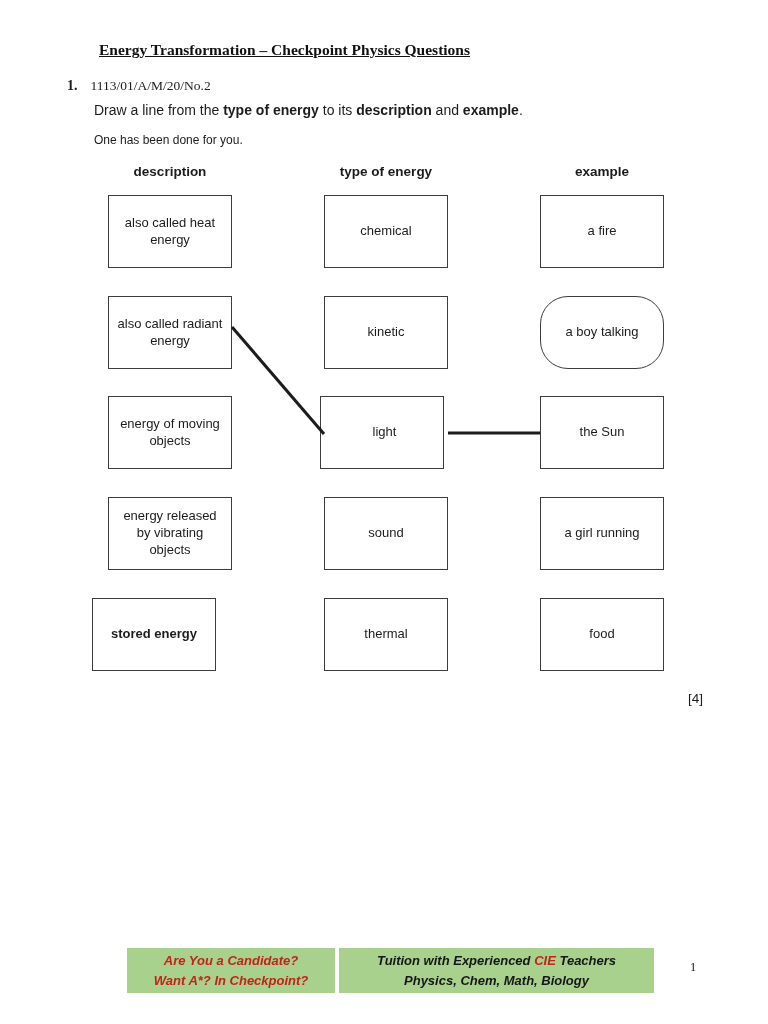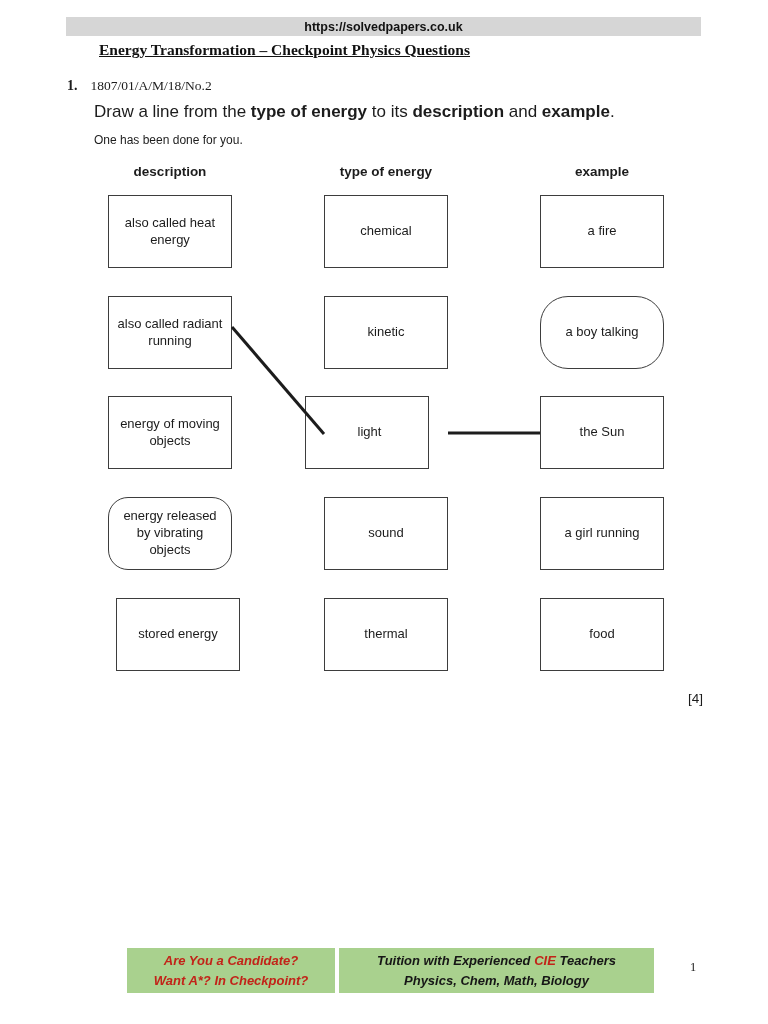--- a/index.html
+++ b/index.html
@@ -12,21 +12,21 @@
     display:flex; align-items:center; justify-content:center;
     font-weight:bold; font-size:12.5px; color:#111;
   }
   .doc-title {
     position:absolute; left:67px; top:41px;
     font-family:"Liberation Serif", serif; font-size:15.5px; font-weight:bold;
     text-decoration:underline; color:#111;margin-left:32px;
   }
   .q-line { position:absolute; left:67px; top:78px; font-family:"Liberation Serif", serif; font-size:13.5px; }
   .q-num { font-weight:bold; font-size:14px; margin-right:13px; }
-  .instruction { position:absolute; left:94px; top:102px; font-size:17px; }
+  .instruction { position:absolute; left:94px; top:102px; font-size:14px; }
   .note { position:absolute; left:94px; top:133px; font-size:12px; }
   .col-header {
     position:absolute; width:124px; top:164px; text-align:center;
     font-weight:bold; font-size:13.5px;
   }
   .match-box {
     position:absolute; width:124px; height:73px; box-sizing:border-box;
     border:1.6px solid #3d3d3d; background:#ffffff;
     display:flex; align-items:center; justify-content:center;
     text-align:center; font-size:13px; line-height:1.3; padding:2px 7px;
@@ -41,45 +41,42 @@
   }
   .footer-left { left:127px; width:208px; }
   .footer-right { left:339px; width:315px; color:#161616; }
   .page-number { position:absolute; left:690px; top:960px; font-family:"Liberation Serif", serif; font-size:12.5px; color:#222; }
 </style>
 </head>
 <body>
 
 <div class="page">
 
-  <div class="header-bar" style="background: rgb(214, 214, 214);">
-    <span>https://solvedpapers.co.uk</span>
-  </div>
 
   <div class="doc-title">Energy Transformation – Checkpoint Physics Questions</div>
 
   <div class="q-line">
-    <span class="q-num">1.</span><span class="q-ref">1807/01/A/M/18/No.2</span>
+    <span class="q-num">1.</span><span class="q-ref">1113/01/A/M/20/No.2</span>
   </div>
 
   <div class="instruction" id="instruction"><span>Draw a line from the </span><span style="font-weight: bold;">type of energy</span><span> to its </span><span style="font-weight: bold;">description</span><span> and </span><span style="font-weight: bold;">example</span><span>.</span></div>
 
   <div class="note">One has been done for you.</div>
 
   <div id="diagram">
       <div class="col-header" style="left: 108px;">description</div>
       <div class="match-box" style="left: 108px; top: 195px;">also called heat energy</div>
-      <div class="match-box" style="left: 108px; top: 296px;">also called radiant running</div>
+      <div class="match-box" style="left: 108px; top: 296px;">also called radiant energy</div>
       <div class="match-box" style="left: 108px; top: 396px;">energy of moving objects</div>
-      <div class="match-box" style="left: 108px; top: 497px; border-radius: 20px;">energy released by vibrating objects</div>
-      <div class="match-box" style="left: 116px; top: 598px;">stored energy</div>
+      <div class="match-box" style="left: 108px; top: 497px;">energy released by vibrating objects</div>
+      <div class="match-box" style="left: 92px; top: 598px; font-weight: bold;">stored energy</div>
       <div class="col-header" style="left: 324px;">type of energy</div>
       <div class="match-box" style="left: 324px; top: 195px;">chemical</div>
       <div class="match-box" style="left: 324px; top: 296px;">kinetic</div>
-      <div class="match-box" style="left: 305px; top: 396px; padding-left: 12px;">light</div>
+      <div class="match-box" style="left: 320px; top: 396px; padding-left: 12px;">light</div>
       <div class="match-box" style="left: 324px; top: 497px;">sound</div>
       <div class="match-box" style="left: 324px; top: 598px;">thermal</div>
       <div class="col-header" style="left: 540px;">example</div>
       <div class="match-box" style="left: 540px; top: 195px;">a fire</div>
       <div class="match-box" style="left: 540px; top: 296px; border-radius: 28px;">a boy talking</div>
       <div class="match-box" style="left: 540px; top: 396px;">the Sun</div>
       <div class="match-box" style="left: 540px; top: 497px;">a girl running</div>
       <div class="match-box" style="left: 540px; top: 598px;">food</div>
     </div>
 

